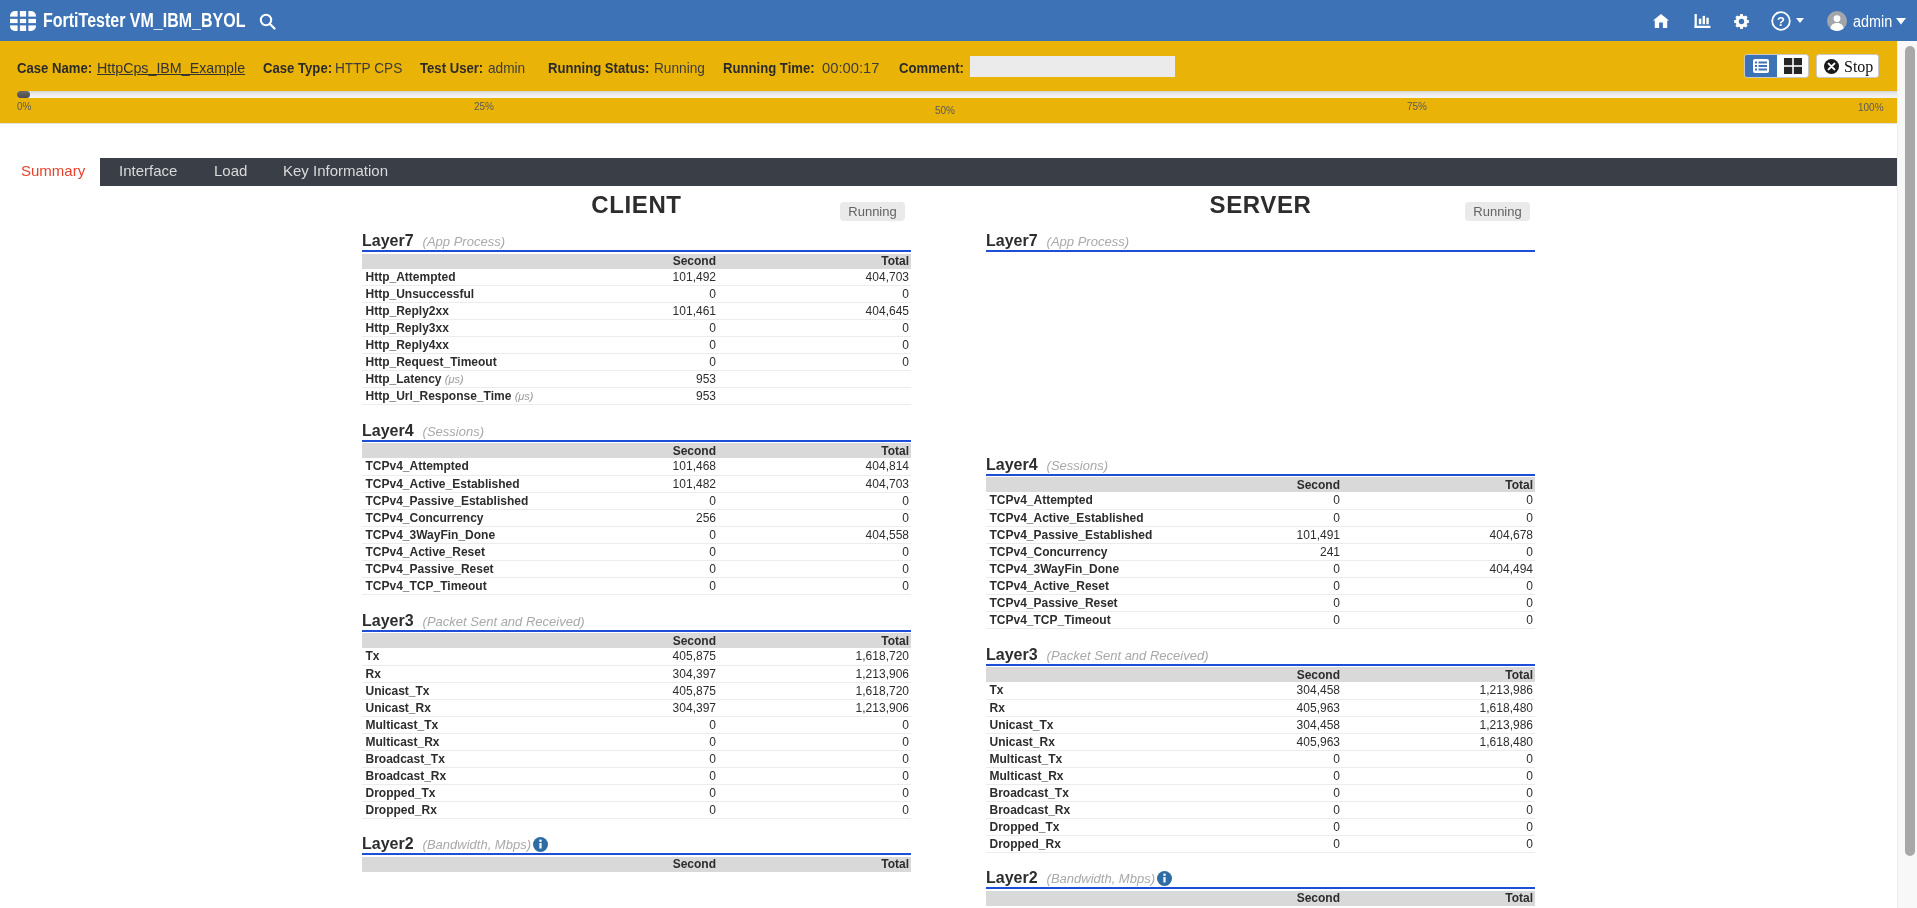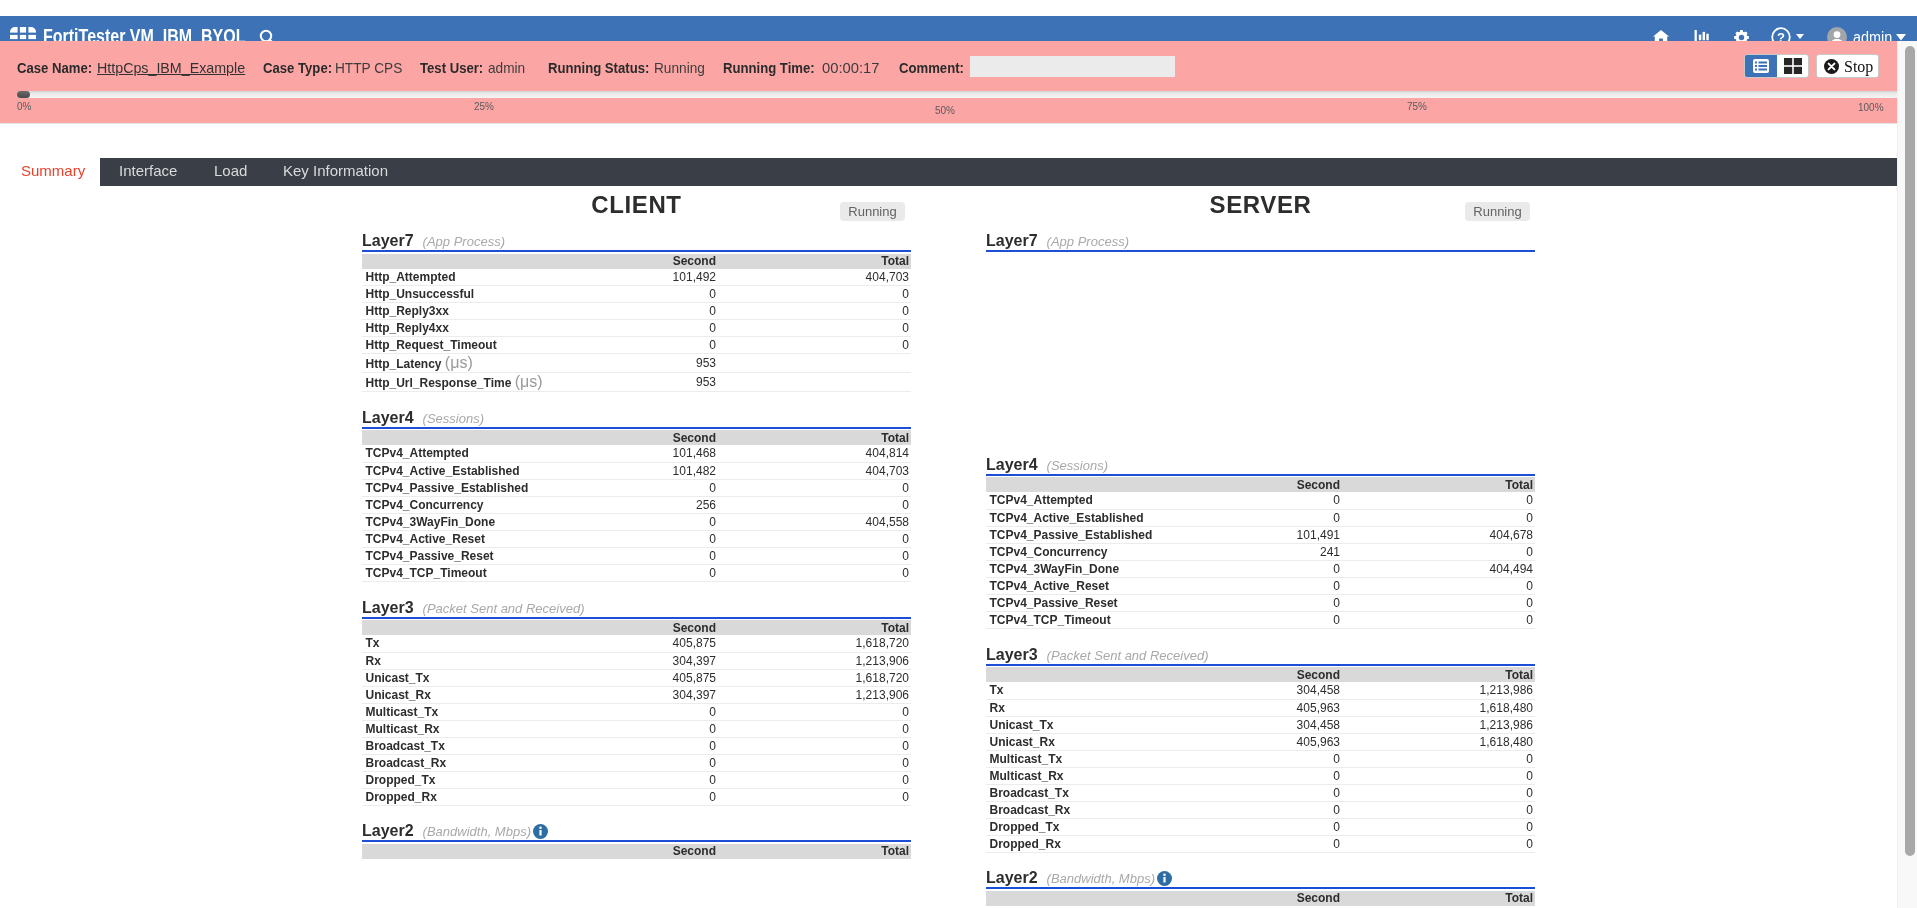--- a/index.html
+++ b/index.html
@@ -1,30 +1,30 @@
 <!DOCTYPE html>
 <html><head>
 <meta charset="utf-8">
 <style>
 * { margin:0; padding:0; box-sizing:border-box; }
 html,body { width:1917px; height:908px; overflow:hidden; background:#fff;
   font-family:"Liberation Sans", sans-serif; }
 #page { position:relative; width:1917px; height:908px; }
 
 
-#navbar { position:absolute; left:0; top:0; width:1917px; height:41px; background:#3d73b6;margin-top:16px; }
+#navbar { position:absolute; left:0; top:0; width:1917px; height:41px; background:#3d73b6; }
 #logo { position:absolute; left:10px; top:11px; }
 #brand { position:absolute; left:42.5px; top:9px; color:#fff; font-size:20px; font-weight:bold; transform:scaleX(0.8); transform-origin:0 50%; white-space:nowrap; }
 #searchicon { position:absolute; left:259px; top:13px; }
 .navic { position:absolute; top:13px; }
 #adminwrap { position:absolute; left:1827px; top:11px; color:#fff; }
 #admintxt { position:absolute; left:26px; top:2px; font-size:16px; color:#fff; }
 
 
-#casepanel { position:absolute; left:0; top:41px; width:1897px; height:83px; background:#fca5a5; border-bottom:1px solid #e4e4e4; }
+#casepanel { position:absolute; left:0; top:41px; width:1897px; height:83px; background:#eab308; border-bottom:1px solid #e4e4e4; }
 .cl { position:absolute; top:18px; font-size:15px; font-weight:bold; color:#2b2b2b; white-space:nowrap; transform:scaleX(0.875); transform-origin:0 50%; }
 .cv { position:absolute; top:18px; font-size:15px; color:#3c3c3c; white-space:nowrap; transform:scaleX(0.91); transform-origin:0 50%; }
 #comminput { position:absolute; left:970px; top:15px; width:205px; height:21px; background:#ebebeb; }
 #viewtoggle { position:absolute; left:1744px; top:13px; width:65px; height:24px; border:1px solid #c8c8c8; border-radius:3px; overflow:hidden; }
 #vt1 { position:absolute; left:0; top:0; width:32px; height:22px; background:#3d73b6; }
 #vt2 { position:absolute; left:32px; top:0; width:32px; height:22px; background:#fff; }
 #stopbtn { position:absolute; left:1816px; top:13px; width:63px; height:24px; border:1px solid #c8c8c8; border-radius:3px; background:#fff; }
 #stoptxt { position:absolute; left:27px; top:3px; font-family:"Liberation Serif",serif; font-size:16px; color:#111; }
 #ptrack { position:absolute; left:17px; top:50px; width:1883px; height:7px; border-radius:4px; background:linear-gradient(#e3e3e3,#f5f5f5); box-shadow:inset 0 1px 2px rgba(0,0,0,0.08); }
 #pthumb { position:absolute; left:0; top:0; width:13px; height:7px; border-radius:4px; background:linear-gradient(#6a6a6a,#4a4a4a); }
@@ -47,21 +47,21 @@
 .coltitle { position:absolute; top:4.5px; left:0; width:549px; text-align:center; font-size:24px; font-weight:bold; color:#2d2d2d; letter-spacing:0.6px; }
 .badge { position:absolute; left:478px; top:15.5px; width:65px; height:19px; background:#eaeaea; border-radius:4px; color:#636363; font-size:13px; text-align:center; line-height:19px; }
 .sec { margin:0; }
 .sech { height:20px; line-height:18px; border-bottom:2px solid #1d4ed8; font-size:16px; font-weight:bold; color:#2d2d2d; white-space:nowrap; }
 .sech .ann { font-weight:normal; font-style:italic; color:#a9a9a9; font-size:13px; margin-left:9px; }
 table { border-collapse:collapse; table-layout:fixed; width:549px; margin-top:1.5px; }
 col.c1 { width:220px; } col.c2 { width:136px; } col.c3 { width:193px; }
 th { background:#d9d9d9; font-size:12px; font-weight:bold; color:#2d2d2d; text-align:right; padding:0 2px 0 0; height:15px; }
 td { font-size:12px; color:#2d2d2d; height:17px; padding:0 2px 0 0; text-align:right; border-bottom:1px solid #ececec; }
 td.lbl { text-align:left; font-weight:bold; padding:0 0 0 3.5px;margin-left:11px; }
-td.lbl .un { font-weight:normal; color:#9a9a9a; font-size:16px; }
+td.lbl .un { font-weight:normal; font-style:italic; color:#9a9a9a; font-size:11px; }
 .infoic { display:inline-block; vertical-align:-3px; margin-left:2px; }
 
 
 #sbtrack { position:absolute; left:1897px; top:41px; width:20px; height:867px; background:#f8f8f8; border-left:1px solid #eeeeee; }
 #sbthumb { position:absolute; left:1905px; top:46px; width:9.5px; height:810px; background:#a8a8a8; border-radius:5px; }
 </style>
 </head>
 <body>
 <div id="page">
 
@@ -199,20 +199,25 @@
                 <td class="lbl">Http_Attempted</td>
                 <td>101,492</td>
                 <td>404,703</td>
               </tr>
           <tr>
                 <td class="lbl">Http_Unsuccessful</td>
                 <td>0</td>
                 <td>0</td>
               </tr>
           <tr>
+                <td class="lbl">Http_Reply2xx</td>
+                <td>101,461</td>
+                <td>404,645</td>
+              </tr>
+          <tr>
                 <td class="lbl">Http_Reply3xx</td>
                 <td>0</td>
                 <td>0</td>
               </tr>
           <tr>
                 <td class="lbl">Http_Reply4xx</td>
                 <td>0</td>
                 <td>0</td>
               </tr>
           <tr>

